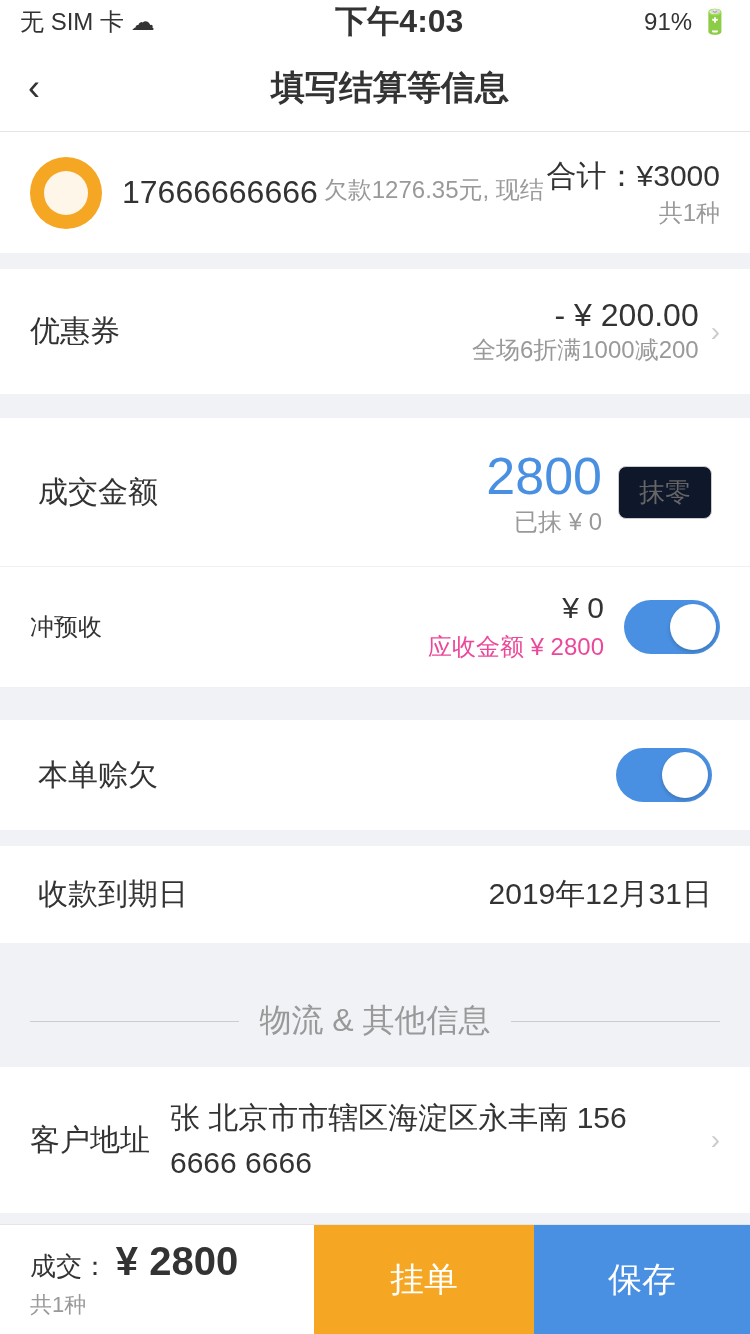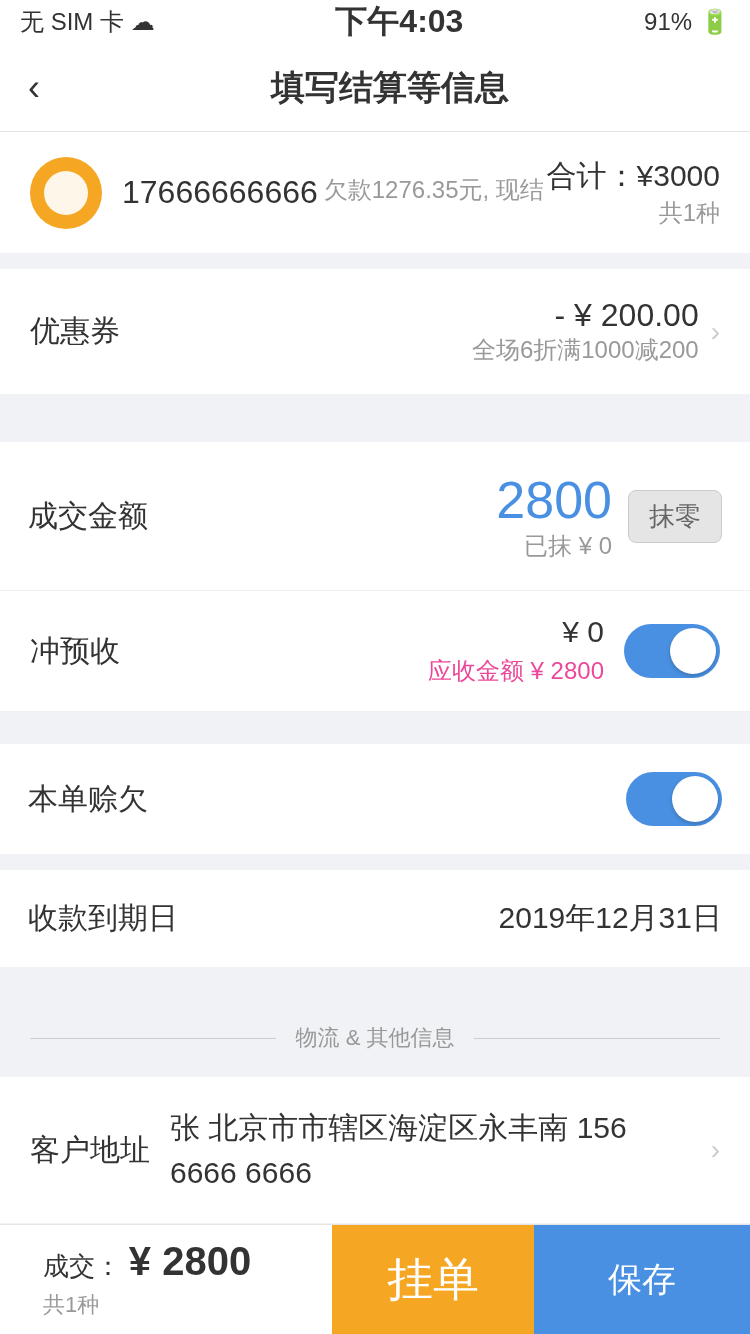--- a/index.html
+++ b/index.html
@@ -98,36 +98,36 @@
     .user-total { font-size: 30px; color: #333; }
     .user-count { font-size: 24px; color: #999; }
 
     
     .coupon-row {
       background: #fff;
       padding: 28px 30px;
       display: flex;
       align-items: center;
       justify-content: space-between;
-      margin-bottom: 32px;
+      margin-bottom: 8px;
     }
     .coupon-label { font-size: 30px; color: #333; }
     .coupon-right { display: flex; align-items: center; gap: 12px; }
     .coupon-discount { font-size: 32px; color: #333; }
     .coupon-detail { font-size: 24px; color: #999; text-align: right; }
     .coupon-detail-wrap { text-align: right; }
     .chevron-icon { font-size: 28px; color: #ccc; }
 
     
     .form-section {
       background: #fff;
       margin-bottom: 16px;
     }
     .form-row {
-      padding: 28px 28px;
+      padding: 28px 38px;
       display: flex;
       align-items: center;
       justify-content: space-between;
       border-bottom: 1px solid #f0f0f0;
     }
     .form-row:last-child { border-bottom: none; }
     .form-label { font-size: 30px; color: #333; }
     .form-value { font-size: 30px; color: #333; display: flex; align-items: center; gap: 16px; }
 
     
@@ -135,21 +135,21 @@
     .amount-sub { font-size: 24px; color: #999; text-align: right; }
     .amount-wrap { display: flex; flex-direction: column; align-items: flex-end; }
 
     
     .round-zero-btn {
       border: 1px solid #ccc;
       border-radius: 8px;
       padding: 8px 20px;
       font-size: 26px;
       color: #666;
-      background: #e5e5e5;
+      background: #0f172a;
       cursor: pointer;
     }
 
     
     .toggle-switch {
       width: 96px;
       height: 54px;
       border-radius: 27px;
       background: #4a90e2;
       position: relative;
@@ -170,21 +170,21 @@
 
     
     .chong-row {
       padding: 24px 30px;
       display: flex;
       align-items: center;
       justify-content: space-between;
       background: #fff;
       border-bottom: 1px solid #f0f0f0;
     }
-    .chong-label { font-size: 30px; color: #333; }
+    .chong-label { font-size: 24px; color: #333; }
     .chong-right { display: flex; flex-direction: column; align-items: flex-end; gap: 6px; }
     .chong-amount { font-size: 30px; color: #333; }
     .chong-sub { font-size: 24px; color: #ec4899; }
     .chong-toggle { display: flex; align-items: center; gap: 20px; }
 
     
     .section-divider {
       height: 16px;
       background: #f0f2f5;
     }
@@ -197,21 +197,21 @@
       display: flex;
       align-items: center;
       justify-content: center;
       gap: 20px;
     }
     .logistics-line {
       flex: 1;
       height: 1px;
       background: #ccc;
     }
-    .logistics-title { font-size: 22px; color: #999; white-space: nowrap; }
+    .logistics-title { font-size: 32px; color: #999; white-space: nowrap; }
 
     
     .address-row {
       background: #fff;
       padding: 28px 30px;
       display: flex;
       align-items: center;
       justify-content: space-between;
       gap: 20px;
     }
@@ -226,34 +226,34 @@
       left: 0;
       width: 750px;
       height: 110px;
       background: #fff;
       display: flex;
       align-items: center;
       border-top: 1px solid #e5e5e5;
     }
     .bottom-summary {
       flex: 1;
-      padding: 0 43px;
+      padding: 0 30px;
       display: flex;
       flex-direction: column;
       gap: 6px;
     }
     .bottom-label { font-size: 26px; color: #333; }
     .bottom-amount { font-size: 40px; font-weight: 600; color: #333; }
     .bottom-count { font-size: 22px; color: #999; }
     .btn-pending {
-      width: 202px;
+      width: 220px;
       height: 110px;
       background: #f5a623;
       border: none;
-      font-size: 46px;
+      font-size: 34px;
       color: #fff;
       font-weight: 500;
       cursor: pointer;
       display: flex;
       align-items: center;
       justify-content: center;
     }
     .btn-save {
       width: 216px;
       height: 110px;

